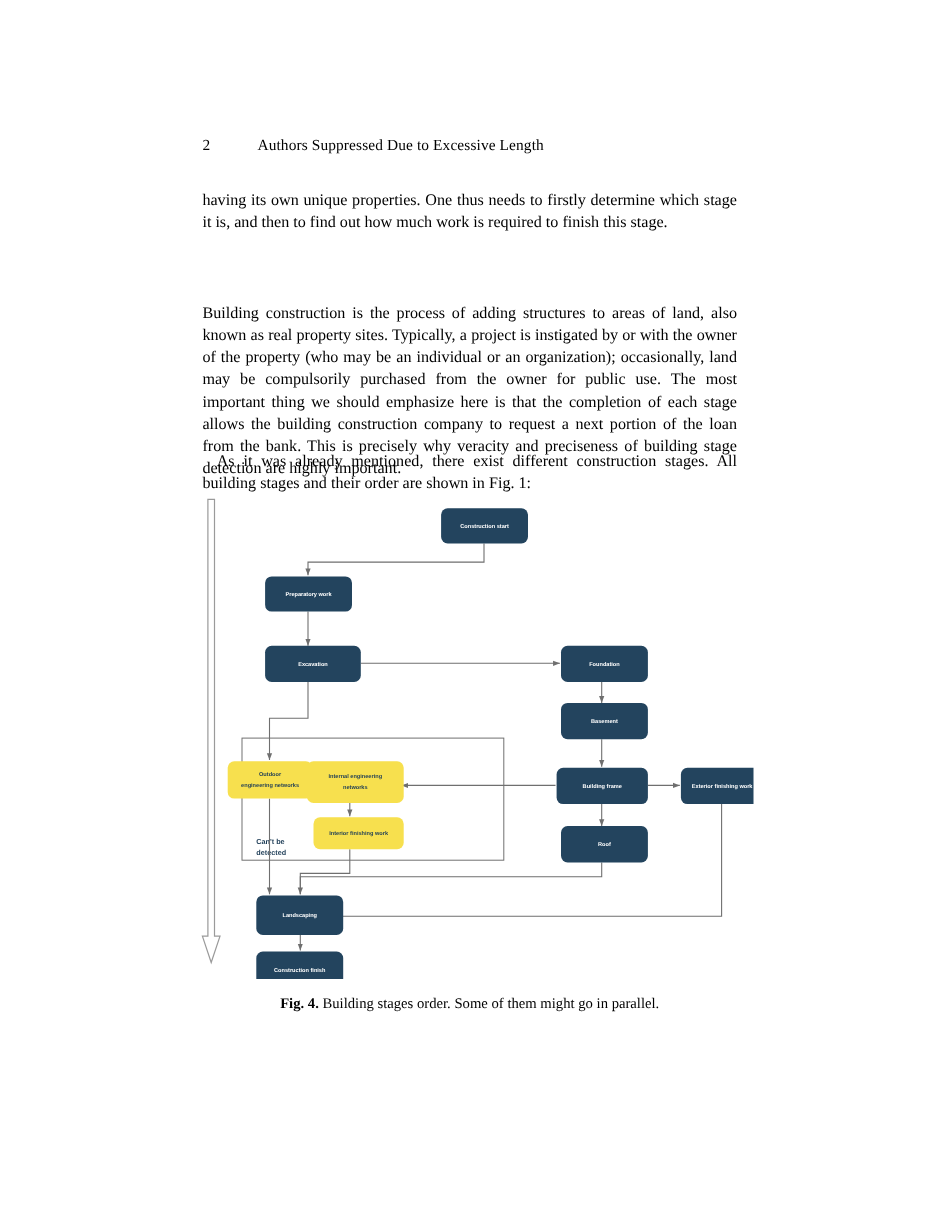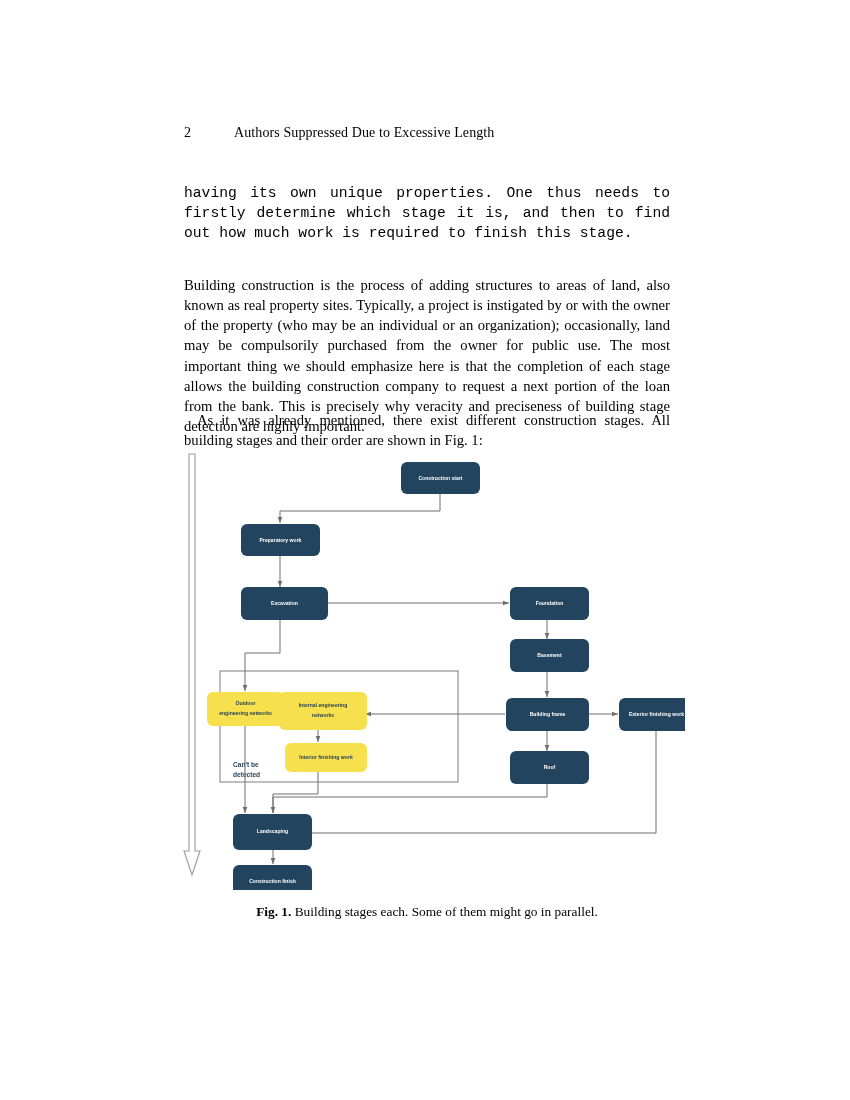--- a/index.html
+++ b/index.html
@@ -41,21 +41,21 @@
   .bodytext {
     position: absolute;
     left: 184px;
     width: 486px;
     font-size: 11pt;
     line-height: 1.38;
     text-align: justify;
     text-justify: inter-word;
     hyphens: manual;
   }
-  #para-top    { top: 168px; font-family: Liberation Mono, monospace; }
+  #para-top    { top: 157px; }
   #para-intro  { top: 260px; }
   #para-stages { top: 395px; }
   .indent { text-indent: 13px; }
 
   
   .sec-heading {
     position: absolute;
     left: 184px;
     top: 219px;
     width: 486px;
@@ -241,17 +241,17 @@
       </g>
 
       <g>
         <rect x="58" y="420" width="79" height="33" rx="6" fill="#23445e"></rect>
         <text class="node-label dark" x="97.5" y="437">Construction finish</text>
       </g>
     </svg>
   </div>
 
   <div class="caption">
-    <b>Fig. 1.</b>
-    <span>Building stages each. Some of them might go in parallel.</span>
+    <b>Fig. 4.</b>
+    <span>Building stages order. Some of them might go in parallel.</span>
   </div>
 
 </div>
 
 </body></html>

